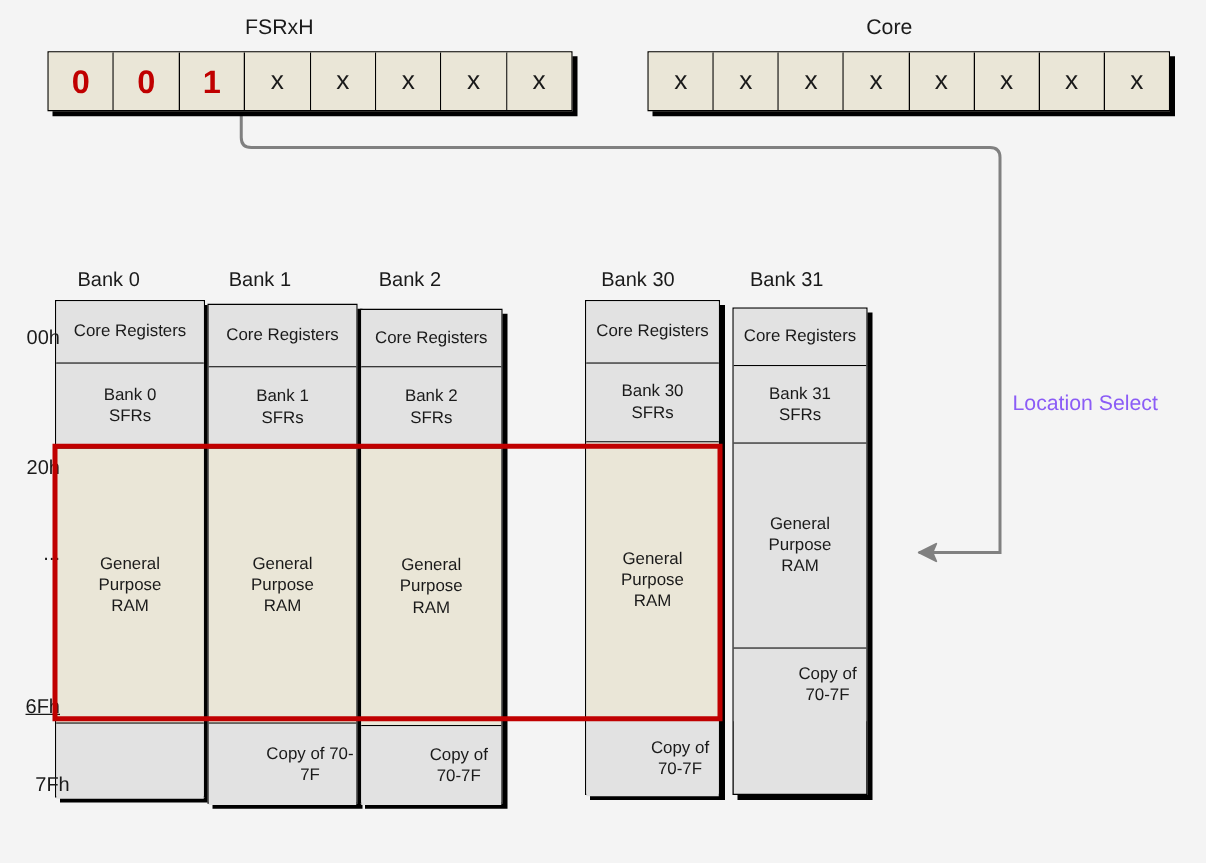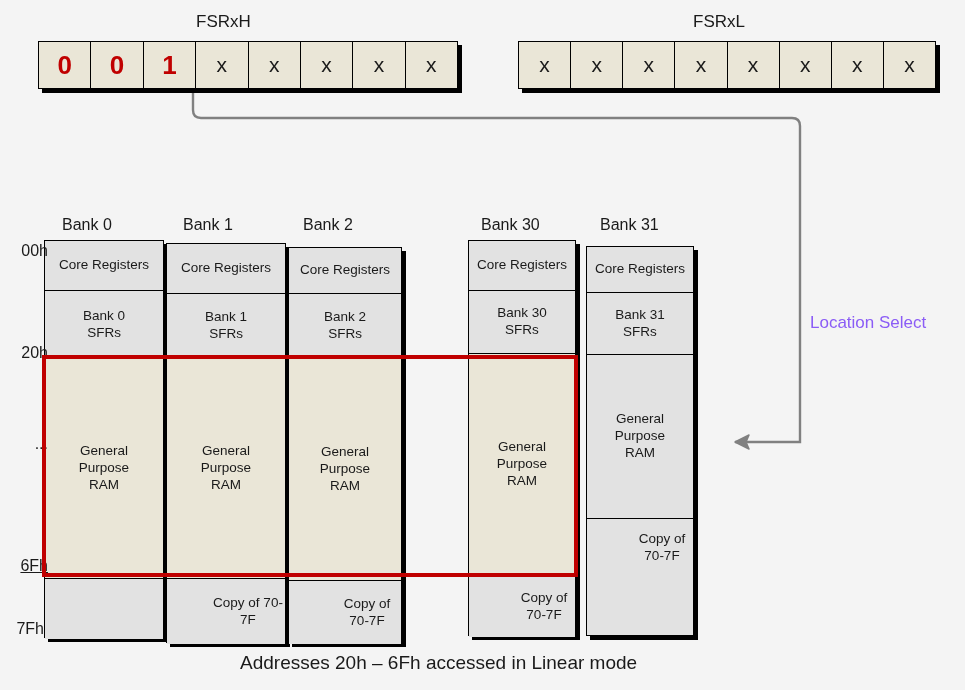--- a/index.html
+++ b/index.html
@@ -148,21 +148,21 @@
       <div class="reg-box" style="left: 38px; top: 41px; width: 420px; height: 48px;">
         <div class="bit set">0</div>
         <div class="bit set">0</div>
         <div class="bit set">1</div>
         <div class="bit">x</div>
         <div class="bit">x</div>
         <div class="bit">x</div>
         <div class="bit">x</div>
         <div class="bit">x</div>
       </div>
-      <div class="reg-title" style="left: 693px; top: 12px;">FSRxL</div>
+      <div class="reg-title" style="left: 693px; top: 12px;">Core</div>
       <div class="reg-box" style="left: 518px; top: 41px; width: 418px; height: 48px;">
         <div class="bit">x</div>
         <div class="bit">x</div>
         <div class="bit">x</div>
         <div class="bit">x</div>
         <div class="bit">x</div>
         <div class="bit">x</div>
         <div class="bit">x</div>
         <div class="bit">x</div>
       </div>
@@ -213,26 +213,25 @@
         <div class="cell" style="height: 46px; flex: 0 0 46px;">Core Registers</div>
         <div class="cell" style="height: 62px; flex: 0 0 62px;">Bank 31
 SFRs</div>
         <div class="cell" style="height: 164px; flex: 0 0 164px;">General
 Purpose
 RAM</div>
         <div class="cell" style="height: 58px; flex: 0 0 58px;">Copy of 70-7F</div>
       </div>
     </div>
   <div id="addr-layer">
-      <div class="addr" style="left: 4px; top: 242px;">00h</div>
-      <div class="addr" style="left: 4px; top: 344px;">20h</div>
+      <div class="addr" style="left: 4px; top: 262px;">00h</div>
+      <div class="addr" style="left: 4px; top: 366px;">20h</div>
       <div class="addr" style="left: 4px; top: 435px;">...</div>
       <div class="addr" style="left: 4px; top: 557px; text-decoration: underline;">6Fh</div>
-      <div class="addr" style="left: 0; top: 620px;">7Fh</div>
+      <div class="addr" style="left: 20px; top: 620px; text-align: center;">7Fh</div>
     </div>
 
   <div class="red-frame" id="highlight-frame" style="left: 42px; top: 355px; width: 536px; height: 222px; border-color: rgb(192, 0, 0);"></div>
 
   <div class="annot" id="location-select-label" style="left: 810px; top: 313px;">Location Select</div>
 
-  <div class="caption" id="diagram-caption" style="left: 240px; top: 652px;">Addresses 20h – 6Fh accessed  in Linear  mode</div>
 
 </div>
 
 </body></html>

